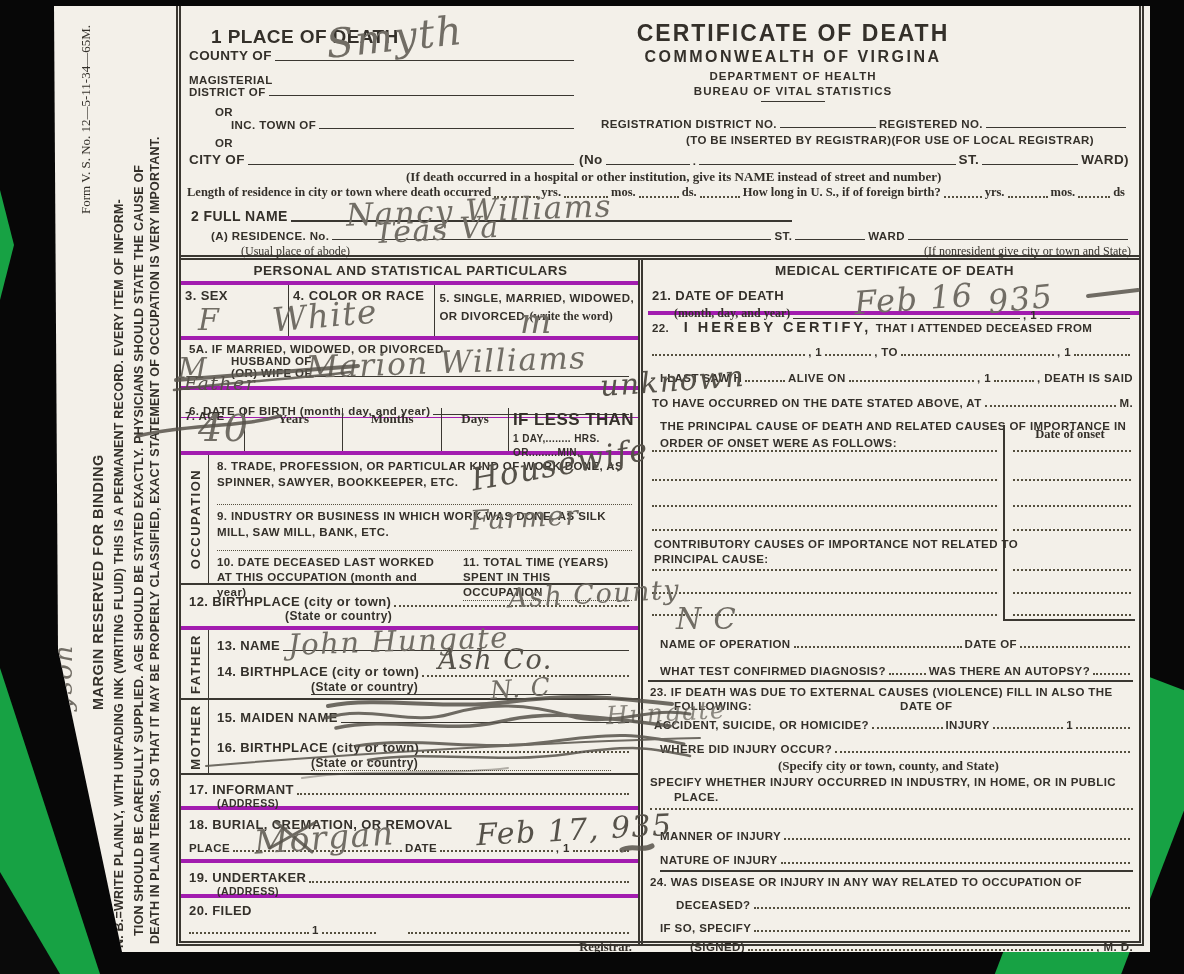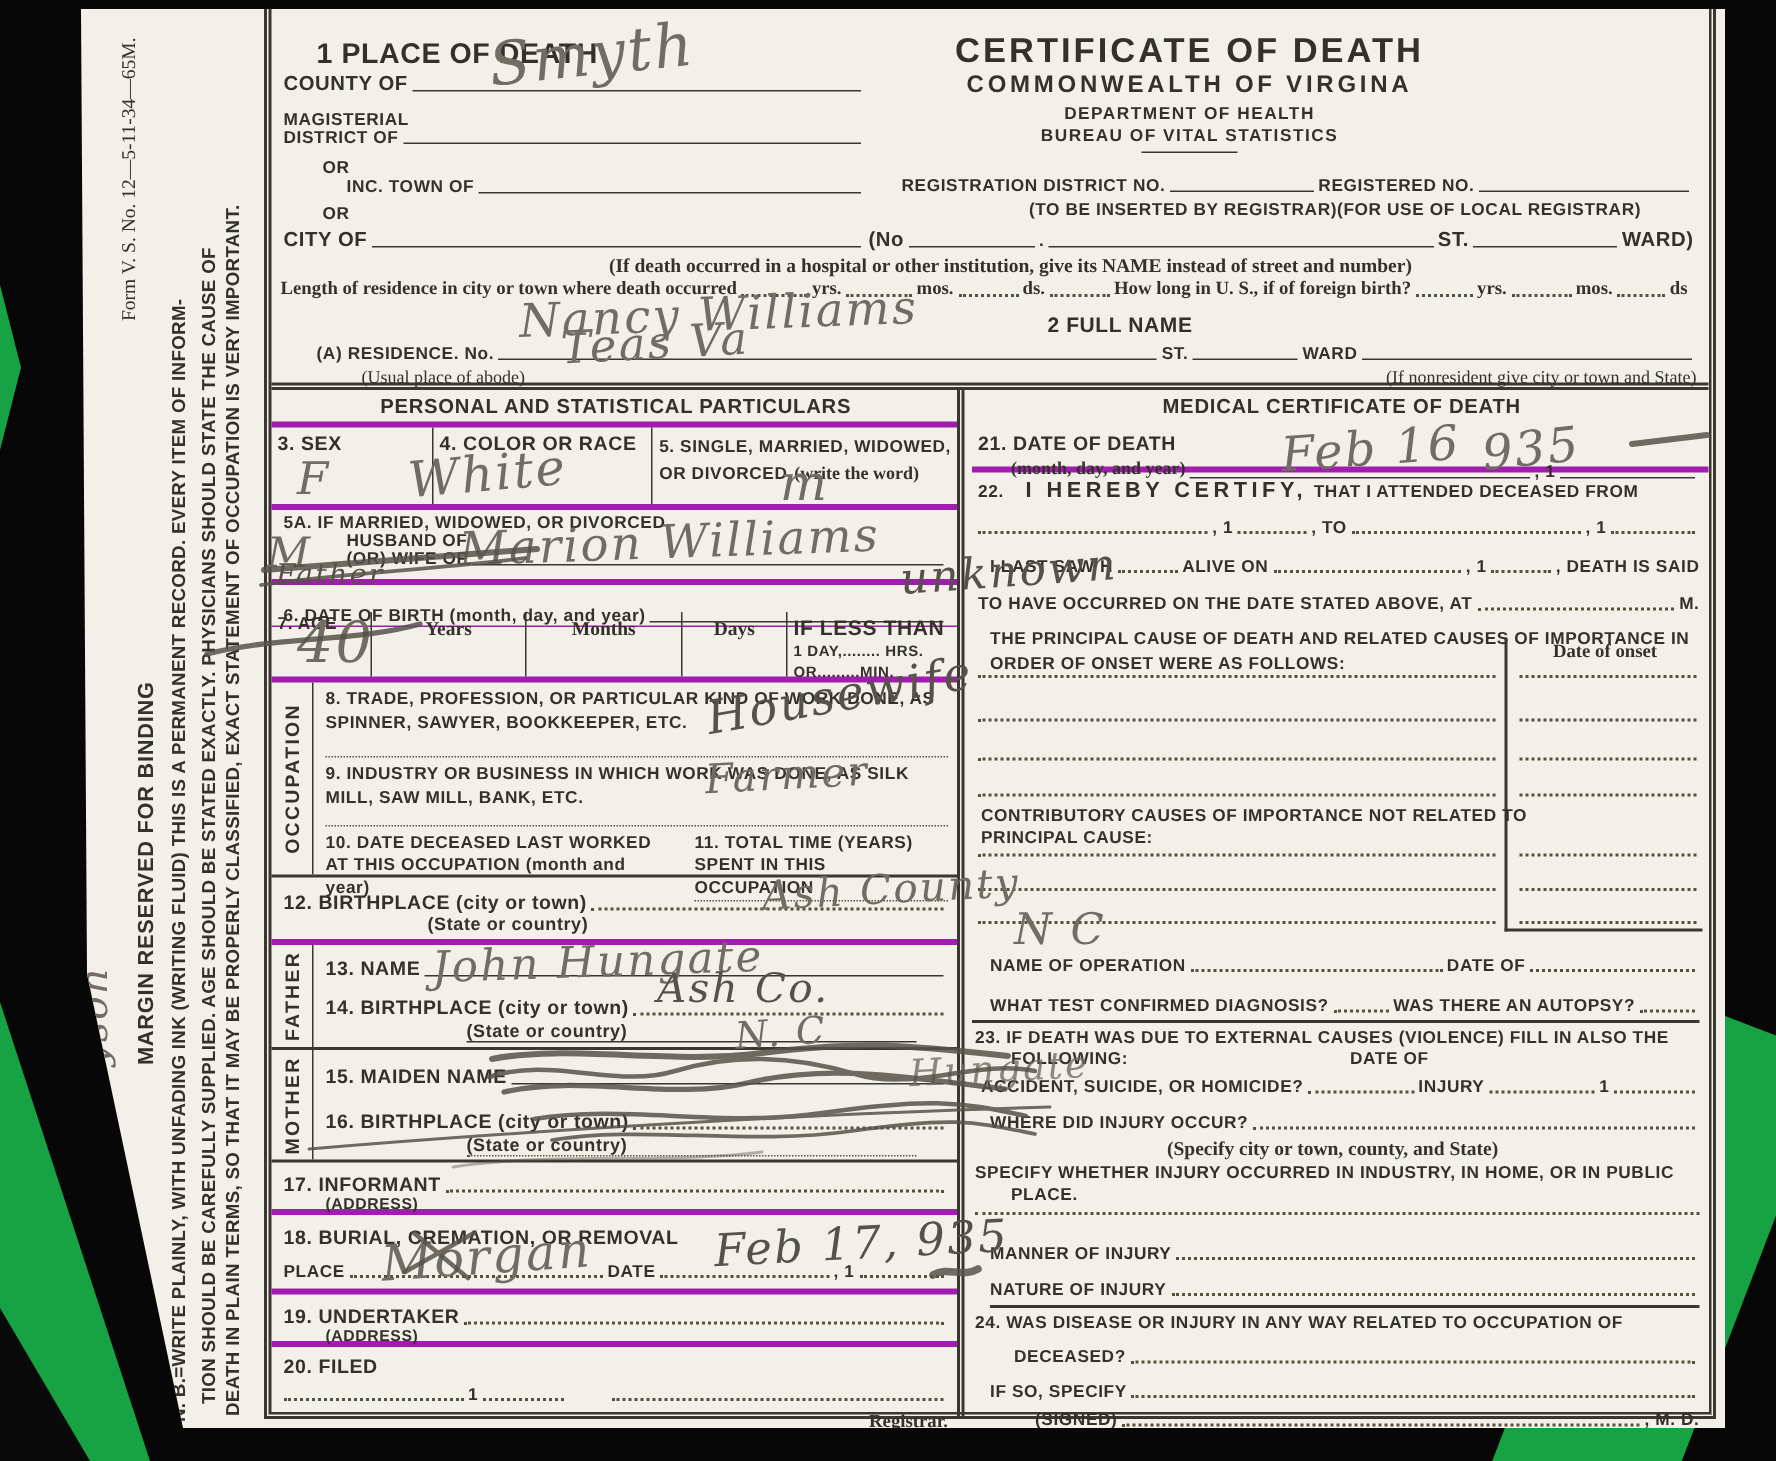--- a/index.html
+++ b/index.html
@@ -150,21 +150,21 @@
           <span class="sol" style="max-width:84px;"></span>
         <span class="lb">.</span>
           <span class="sol"></span>
         <span class="lb lg">ST.</span>
           <span class="sol" style="max-width:96px;"></span>
         <span class="lb lg">WARD)</span>
       </div>
     </div>
 
     <div class="abs" style="left:0;top:198px;width:100%;height:56px;border-bottom:5px double #3a3731;">
-      <div class="abs r" style="left:10px;top:4px;width:604px;flex-direction:column;">
+      <div class="abs r" style="left:10px;top:4px;width:604px;">
         <span class="lb" style="font-size:14px;">2   FULL NAME</span>
           <span class="sol" style="border-bottom-width:2px;"></span>
       </div>
       <div class="abs r" style="left:30px;top:26px;right:8px;">
         <span class="lb">(A)  RESIDENCE.   No.</span>
           <span class="sol"></span>
         <span class="lb">ST.</span>
           <span class="sol" style="max-width:70px;"></span>
         <span class="lb">WARD</span>
           <span class="sol" style="max-width:220px;"></span>
@@ -201,21 +201,21 @@
         <span class="lb">6.  DATE OF BIRTH  (month, day, and year)</span>
           <span class="sol"></span>
       </div>
 
       <div class="row" style="top:148px;height:47px;padding:0;display:flex;">
         <div style="width:66px;padding:2px 4px;" class="lb">7.  AGE</div>
         <div class="cell ser b" style="width:104px;text-align:center;font-size:13px;border-left:1.5px solid #3a3731;">Years</div>
         <div class="cell ser b" style="width:104px;text-align:center;font-size:13px;">Months</div>
         <div class="cell ser b" style="width:70px;text-align:center;font-size:13px;">Days</div>
         <div style="flex:1;padding:2px 4px;">
-          <div class="lb" style="font-size:14px;">IF LESS THAN</div>
+          <div class="lb" style="font-size:17px;">IF LESS THAN</div>
           <div class="lb" style="font-size:10px;margin-top:3px;">1 DAY,........ HRS.</div>
           <div class="lb" style="font-size:10px;margin-top:3px;">OR.........MIN.</div>
         </div>
       </div>
 
       <div class="abs" style="left:0;top:195px;right:0;height:130px;border-bottom:2px solid #3a3731;">
         <div class="vstrip">
             <span>OCCUPATION</span>
           </div>
         <div class="abs lb" style="left:36px;top:4px;right:6px;height:46px;border-bottom:1px dotted #55503f;line-height:1.35;white-space:normal;">8.  TRADE, PROFESSION, OR PARTICULAR KIND OF WORK DONE, AS SPINNER, SAWYER, BOOKKEEPER, ETC.</div>

